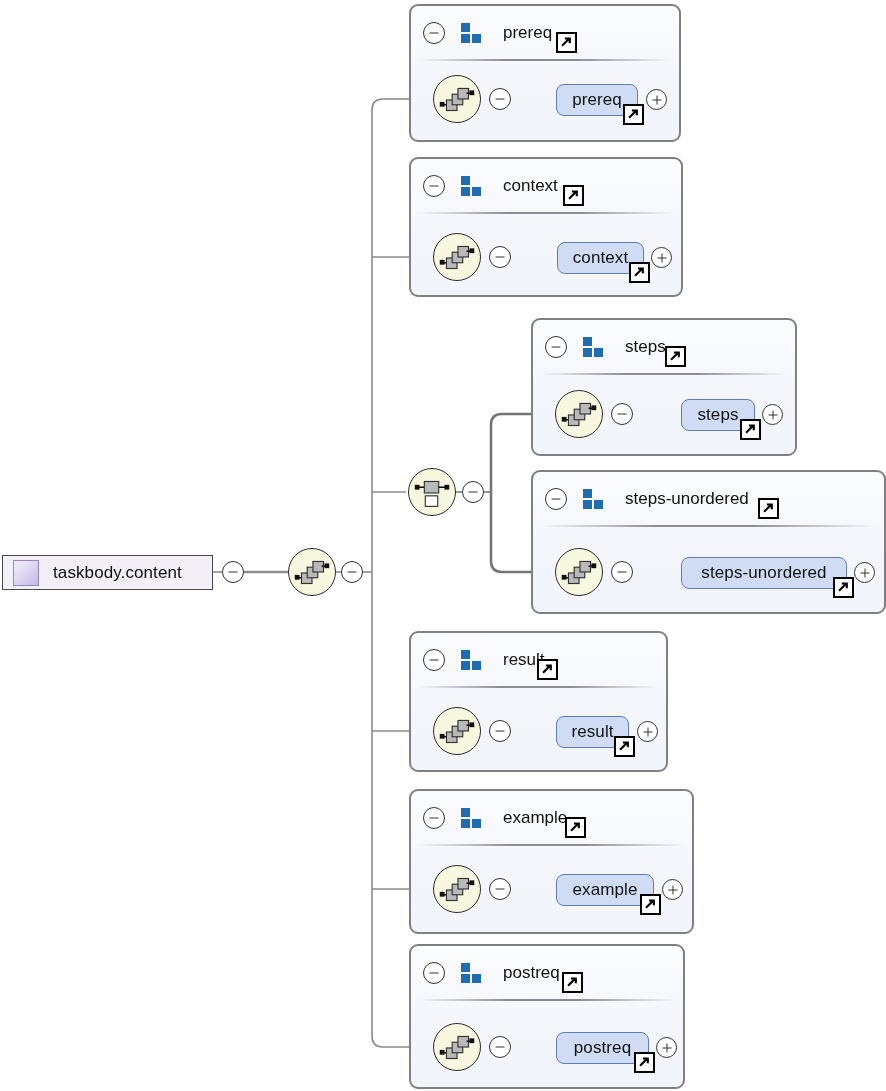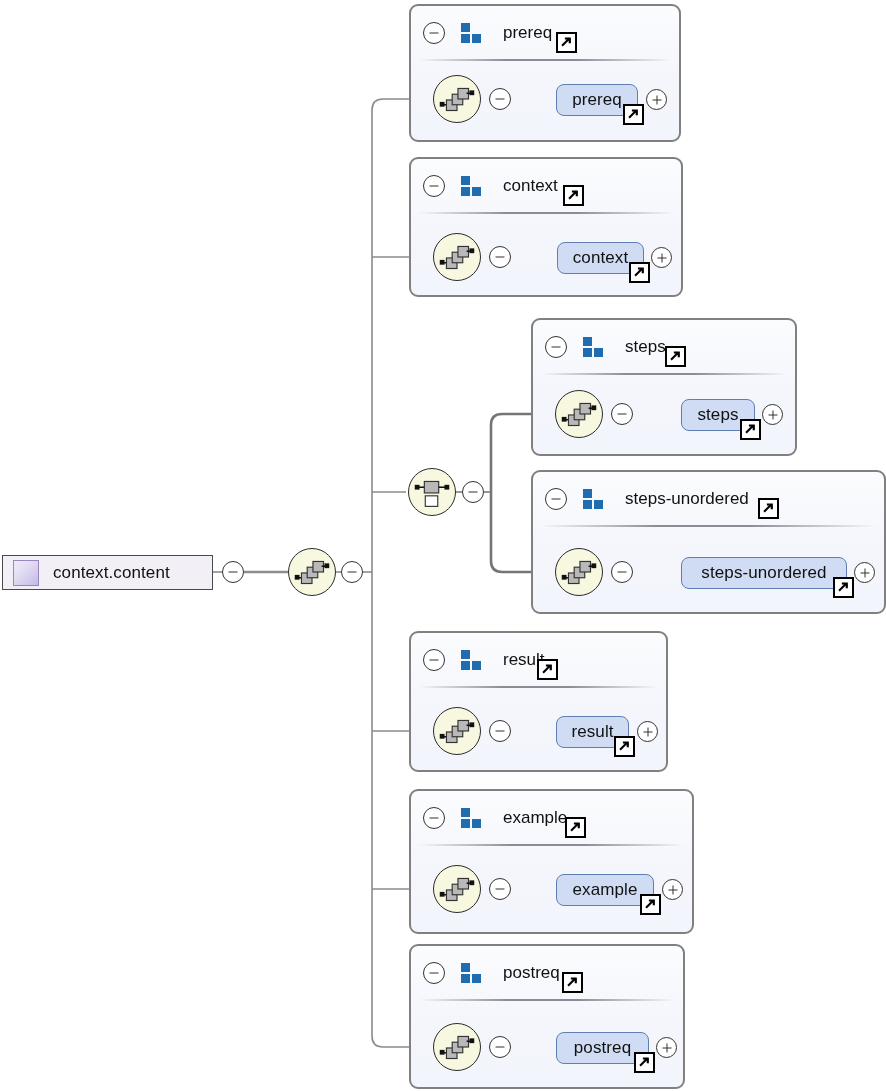--- a/index.html
+++ b/index.html
@@ -193,21 +193,21 @@
       <line x1="481" y1="889" x2="489" y2="889"></line>
       <line x1="511" y1="889" x2="556" y2="889" stroke="#7f7f7f" stroke-width="2.2"></line>
 
       <line x1="481" y1="1047" x2="489" y2="1047"></line>
       <line x1="511" y1="1047" x2="556" y2="1047" stroke="#7f7f7f" stroke-width="2.2"></line>
     </g>
   </svg>
 
   <div class="root-box" style="left:2px;top:555px;width:211px;height:35px;">
     <span class="root-swatch"></span>
-    <span class="root-label">context.content</span>
+    <span class="root-label">taskbody.content</span>
   </div>
   <div class="pm-circle" style="left:222px;top:561px;width:22px;height:22px;"></div>
 
   <div class="comp-node" style="left:288px;top:548px;">
     <svg viewBox="0 0 48 48" xmlns="http://www.w3.org/2000/svg">
       <line x1="9" y1="30" x2="15" y2="30" stroke="#111" stroke-width="1.6"></line>
       <rect x="6" y="27" width="5" height="5" fill="#111"></rect>
       <rect x="13" y="25" width="11" height="11" fill="#b9b9b9" stroke="#333" stroke-width="1.2"></rect>
       <rect x="19" y="19" width="11" height="11" fill="#b9b9b9" stroke="#333" stroke-width="1.2"></rect>
       <rect x="25" y="13" width="11" height="11" fill="#b9b9b9" stroke="#333" stroke-width="1.2"></rect>

